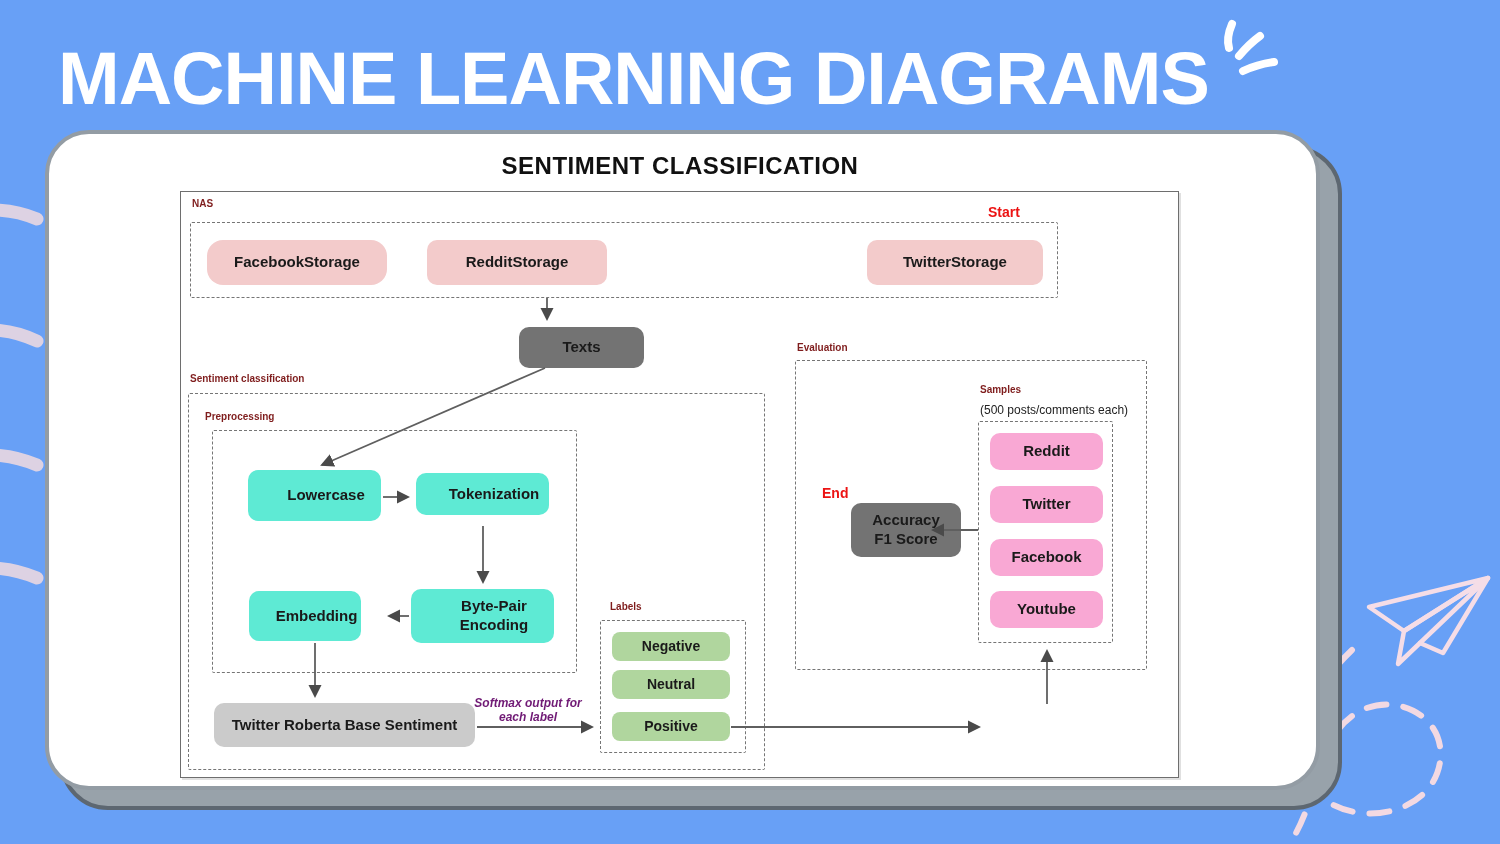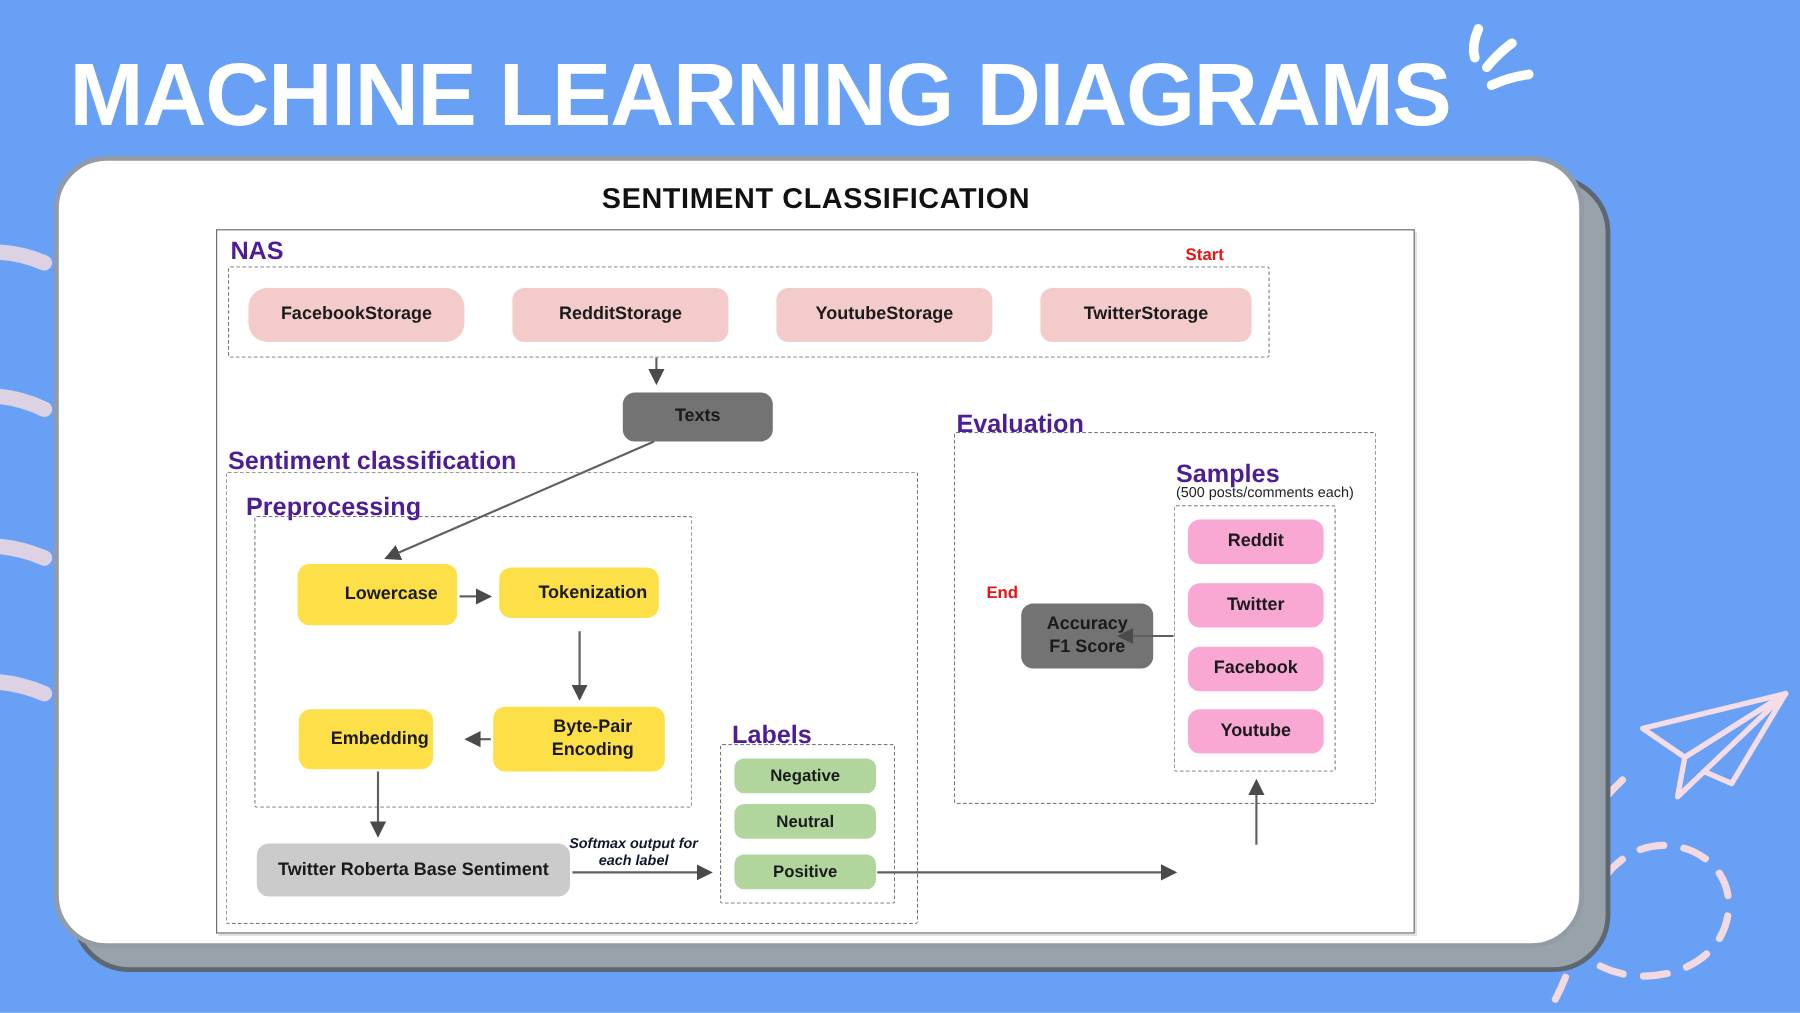--- a/index.html
+++ b/index.html
@@ -33,39 +33,39 @@
   }
 
   
   .abs { position:absolute; z-index:3; }
   .frame {
     left:180px; top:191px; width:999px; height:587px;
     border:1.5px solid #6e6e6e; background:transparent;
     box-shadow:2px 2px 0 rgba(0,0,0,0.12);
   }
   .dashed { border:1.6px dashed #757575; border-radius:2px; }
-  .grp-label { font-size:21px; font-weight:bold; color:#4c1d95; white-space:nowrap; }
+  .grp-label { font-size:10px; font-weight:bold; color:#7f1d1d; white-space:nowrap; }
   .grp-sublabel { font-size:12px; color:#222; white-space:nowrap; }
   .flag { font-size:14px; font-weight:bold; color:#ec1313; white-space:nowrap; }
 
   .node {
     display:flex; align-items:center; justify-content:center; text-align:center;
     font-size:15px; font-weight:bold; color:#1a1a1a;
     border-radius:10px; line-height:1.25; padding:2px 10px;
   }
   .storage { background:#f3cbcb; }
   .io      { background:#737373;margin-left:36px; }
-  .proc    { background:#fde047;padding-left:33px; }
+  .proc    { background:#5eead4;padding-left:33px; }
   .lbl     { background:#b0d69e; border-radius:8px; font-size:14px; }
   .sample  { background:#f9a8d4; }
   .model   { background:#cbcbcb;text-align:right; }
 
   .note {
     position:absolute; z-index:3; font-size:12px; font-weight:bold; font-style:italic;
-    color:#0f172a; text-align:center; line-height:1.2;
+    color:#701a75; text-align:center; line-height:1.2;
   }
 
   svg.overlay { position:absolute; left:0; top:0; z-index:4; pointer-events:none; }
   svg.bg-decor { position:absolute; left:0; top:0; z-index:0; }
 </style>
 </head>
 <body>
 
 <div id="stage">
 
@@ -99,21 +99,20 @@
   <div class="card"></div>
   <div class="diagram-title">SENTIMENT CLASSIFICATION</div>
 
   <div class="abs frame"></div>
 
   <div class="abs grp-label" style="left:192px; top:198px;">NAS</div>
   <div class="abs flag" style="left:988px; top:204px;">Start</div>
   <div class="abs dashed" style="left:190px; top:222px; width:868px; height:76px;"></div>
   <div class="abs node storage" style="left:207px; top:240px; width:180px; height:45px;border-radius:16px;">FacebookStorage</div>
   <div class="abs node storage" style="left:427px; top:240px; width:180px; height:45px;">RedditStorage</div>
-  <div class="abs node storage" style="left:647px; top:240px; width:180px; height:45px;">YoutubeStorage</div>
   <div class="abs node storage" style="left:867px; top:240px; width:176px; height:45px;">TwitterStorage</div>
 
   <div class="abs node io" style="left:483px; top:327px; width:125px; height:41px;">Texts</div>
 
   <div class="abs grp-label" style="left:190px; top:373px;">Sentiment classification</div>
   <div class="abs dashed" style="left:188px; top:393px; width:577px; height:377px;"></div>
 
   <div class="abs grp-label" style="left:205px; top:411px;">Preprocessing</div>
   <div class="abs dashed" style="left:212px; top:430px; width:365px; height:243px;"></div>
 

